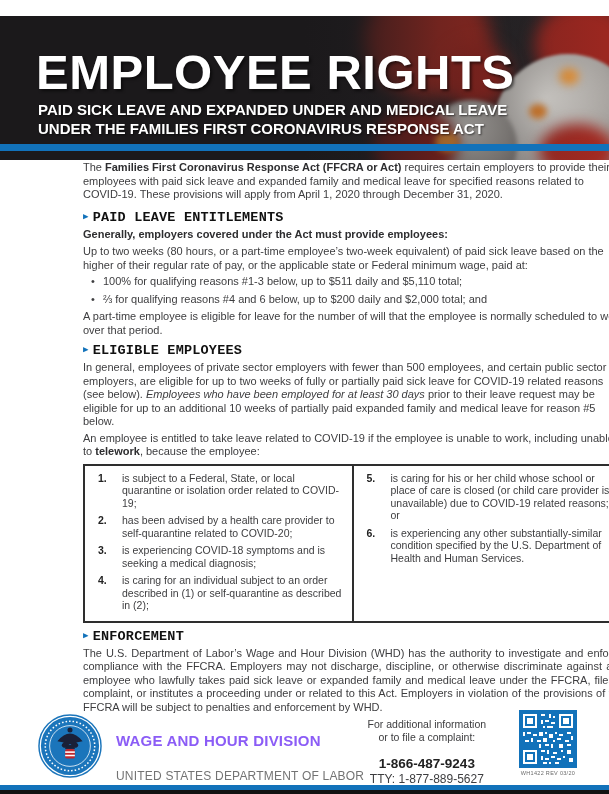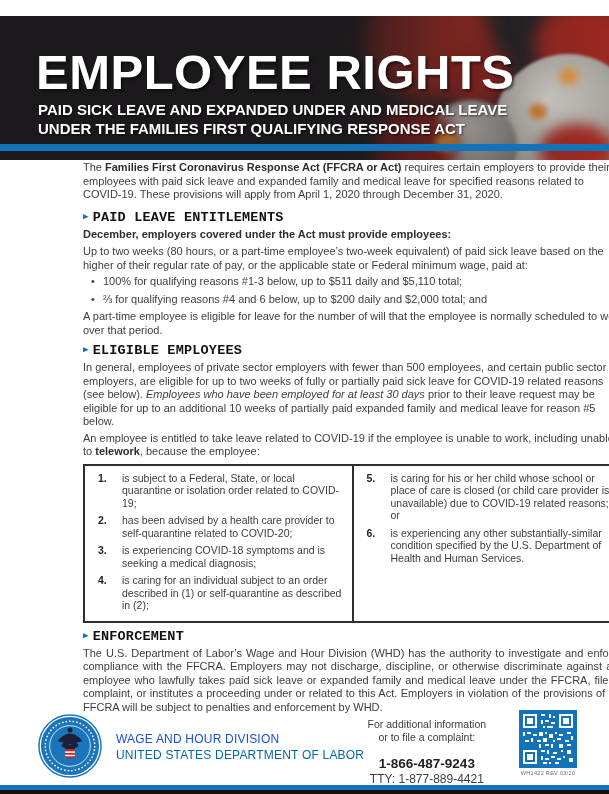--- a/index.html
+++ b/index.html
@@ -51,22 +51,22 @@
   .rcol{flex:1;padding:6px 6px 4px 4px;}
   .rcol.left{border-right:2px solid #2e2e2e;}
   .reason{display:flex;margin-bottom:5px;font-size:10.5px;line-height:12.5px;}
   .rnum{width:24px;flex:0 0 24px;text-align:left;padding-left:9px;font-weight:700;color:#222;}
   .rtext{flex:1;padding-right:4px;}
 
   
   .footer{position:absolute;left:38px;right:28px;bottom:12px;height:72px;}
   .seal{position:absolute;left:0;top:4px;width:64px;height:64px;}
   .agency{position:absolute;left:78px;top:22px;}
-  .agency .l1{font-size:12px;font-weight:400;color:#1d4ed8;letter-spacing:.2px;}
-  .agency .l2{font-size:12px;color:#0369a1;margin-top:2px;letter-spacing:.2px;}
+  .agency .l1{font-size:15px;font-weight:700;color:#8b5cf6;letter-spacing:.2px;}
+  .agency .l2{font-size:12px;color:#737373;margin-top:20px;letter-spacing:.2px;}
   .contact{position:absolute;right:84px;top:8px;text-align:center;color:#3d3d3f;}
   .contact .c1,.contact .c2{font-size:10.5px;line-height:13px;}
   .contact .phone{font-size:13.5px;font-weight:700;color:#222;line-height:16px;margin-top:12px;}
   .contact .tty{font-size:12px;line-height:15px;}
   .contact .web{font-size:13.5px;font-weight:700;color:#222;text-decoration:underline;line-height:17px;display:inline-block;}
   .qr-wrap{position:absolute;right:0;top:0;width:66px;text-align:center;}
   .qr{width:58px;height:58px;display:block;margin:0 auto;}
   .form-number{font-size:5.5px;color:#6a6a6a;margin-top:2px;letter-spacing:.3px;}
 
   .strip-blue{position:absolute;bottom:4px;left:0;width:609px;height:5px;background:#1272ba;}
@@ -87,31 +87,31 @@
         <div class="blob b5"></div>
       <div class="blob b6"></div>
         <div class="blob b7"></div>
         <div class="blob b8"></div>
       <div class="blob b9"></div>
     </div>
     <div class="header-fade"></div>
     <div class="title">EMPLOYEE RIGHTS</div>
     <div class="subtitle">
       <div>PAID SICK LEAVE AND EXPANDED UNDER AND MEDICAL LEAVE</div>
-      <div>UNDER THE FAMILIES FIRST QUALIFYING RESPONSE ACT</div>
+      <div>UNDER THE FAMILIES FIRST CORONAVIRUS RESPONSE ACT</div>
     </div>
   </div>
   <div class="header-rule"></div>
 
   <div class="content">
 
     <p class="bt intro"><span>The </span><b>Families First Coronavirus Response Act (FFCRA or Act)</b><span> requires certain employers to provide their employees with paid sick leave and expanded family and medical leave for specified reasons related to COVID-19. These provisions will apply from April 1, 2020 through December 31, 2020.</span></p>
 
     <h2><span class="arrow"></span><span>PAID LEAVE ENTITLEMENTS</span></h2>
-    <p class="bt mt3"><b>December, employers covered under the Act must provide employees:</b></p>
+    <p class="bt mt3"><b>Generally, employers covered under the Act must provide employees:</b></p>
     <p class="bt mt4">Up to two weeks (80 hours, or a part-time employee’s two-week equivalent) of paid sick leave based on the higher of their regular rate of pay, or the applicable state or Federal minimum wage, paid at:</p>
     <ul class="bullets">
       <li>100% for qualifying reasons #1-3 below, up to $511 daily and $5,110 total;</li>
       <li>⅔ for qualifying reasons #4 and 6 below, up to $200 daily and $2,000 total; and</li>
     </ul>
     <p class="bt mt4">A part-time employee is eligible for leave for the number of will that the employee is normally scheduled to work over that period.</p>
 
     <h2 class="mt6"><span class="arrow"></span><span>ELIGIBLE EMPLOYEES</span></h2>
     <p class="bt mt3"><span>In general, employees of private sector employers with fewer than 500 employees, and certain public sector employers, are eligible for up to two weeks of fully or partially paid sick leave for COVID-19 related reasons (see below). </span><span class="it">Employees who have been employed for at least 30 days</span><span> prior to their leave request may be eligible for up to an additional 10 weeks of partially paid expanded family and medical leave for reason #5 below.</span></p>
 
@@ -166,21 +166,21 @@
       <rect x="28" y="42" width="10" height="1.6" fill="#ffffff"></rect>
     </svg>
     <div class="agency">
       <div class="l1">WAGE AND HOUR DIVISION</div>
       <div class="l2">UNITED STATES DEPARTMENT OF LABOR</div>
     </div>
     <div class="contact">
       <div class="c1">For additional information</div>
       <div class="c2">or to file a complaint:</div>
       <div class="phone">1-866-487-9243</div>
-      <div class="tty">TTY: 1-877-889-4421</div>
+      <div class="tty">TTY: 1-877-889-5627</div>
       <a class="web" href="#" style="color:#222;">dol.gov/agencies/whd</a>
     </div>
     <div class="qr-wrap">
       <svg class="qr" viewBox="0 0 29 29">
         <rect x="0" y="0" width="29" height="29" fill="#1272ba"></rect>
         <g fill="#ffffff">
           <rect x="2" y="2" width="7" height="7"></rect>
             <rect x="20" y="2" width="7" height="7"></rect>
             <rect x="2" y="20" width="7" height="7"></rect>
         </g>

